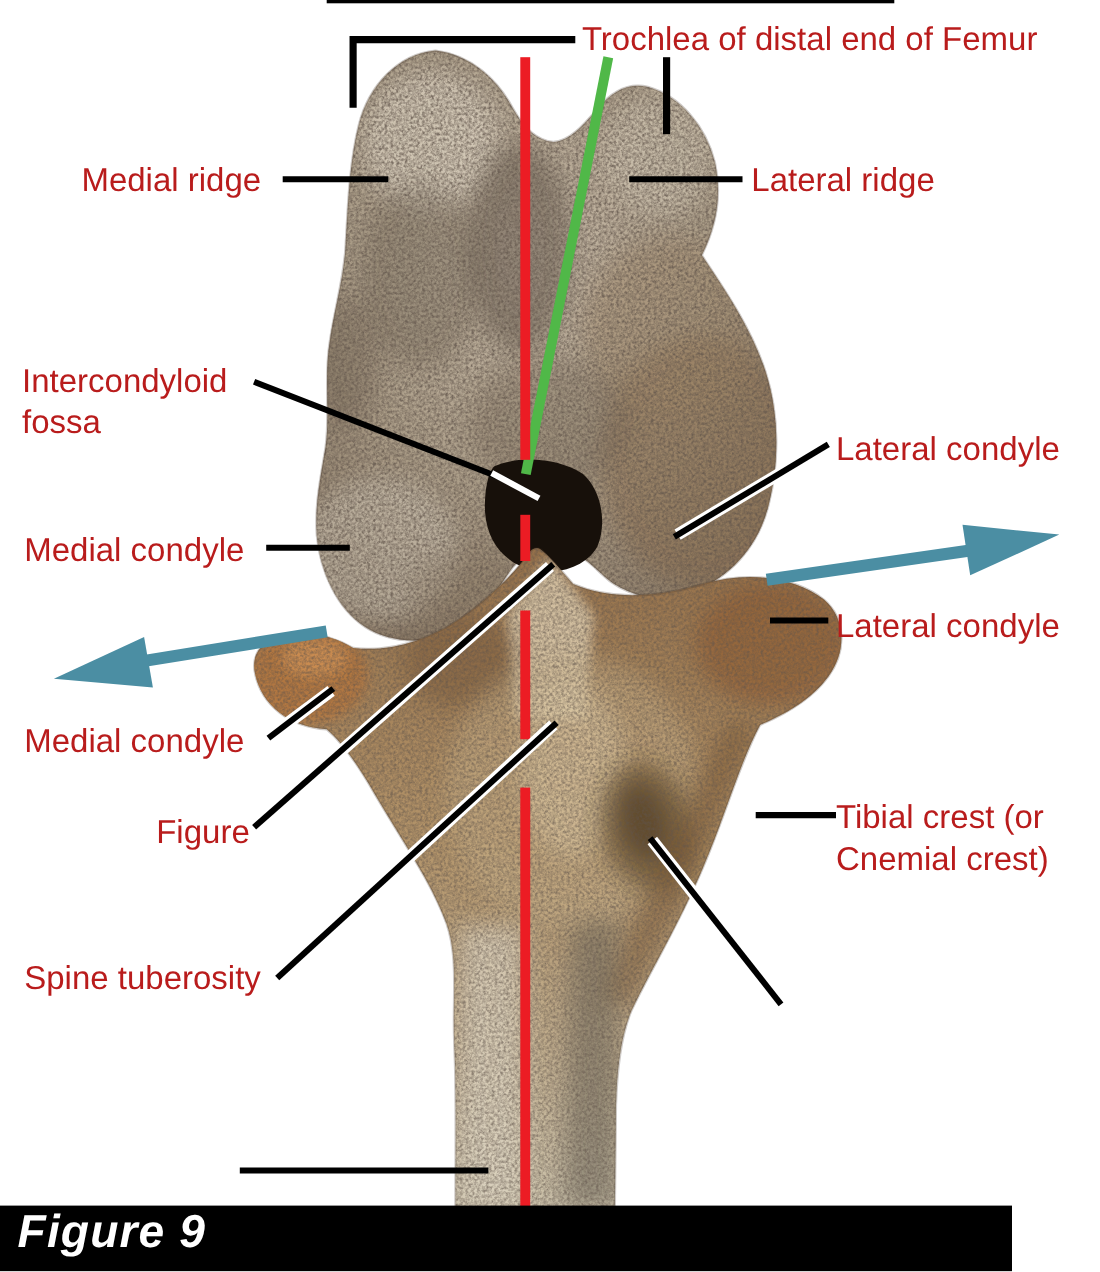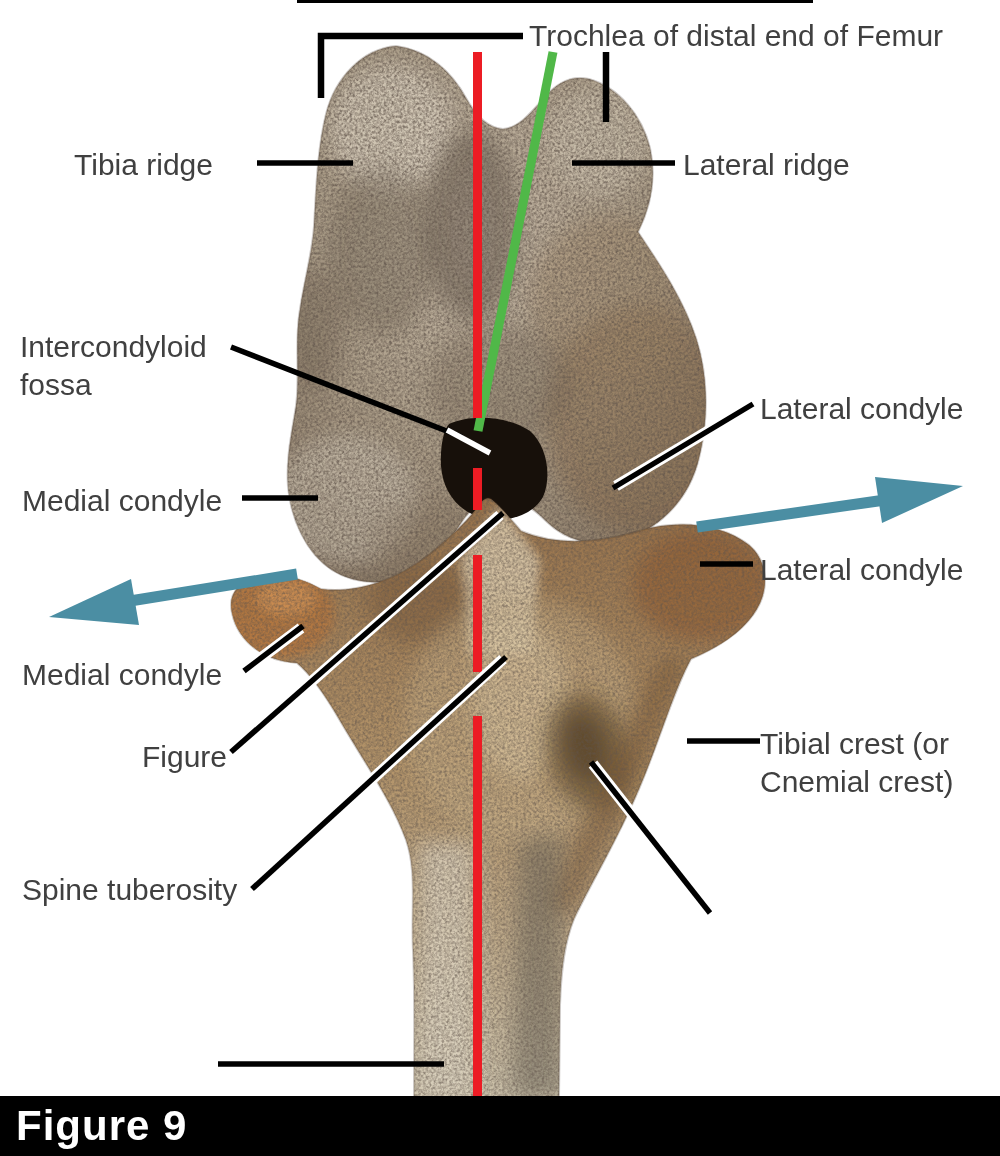--- a/index.html
+++ b/index.html
@@ -8,21 +8,21 @@
     width:1000px;height:1156px;
     background:#ffffff;
     font-family:"Liberation Sans", sans-serif;
     overflow:hidden;
   }
   .stage svg{position:absolute;left:0;top:0;}
   .label{
     position:absolute;
     font-size:30px;
     line-height:1.26;
-    color:#404040;
+    color:#b91c1c;
     white-space:normal;
   }
   .lbl-trochlea{left:529px;top:17px;white-space:nowrap;}
   .lbl-medial-ridge{left:74px;top:146px;white-space:nowrap;}
   .lbl-lateral-ridge{left:683px;top:146px;white-space:nowrap;}
   .lbl-fossa{left:20px;top:328px;width:245px;}
   .lbl-lat-condyle-femur{left:760px;top:390px;white-space:nowrap;}
   .lbl-med-condyle-femur{left:22px;top:482px;white-space:nowrap;}
   .lbl-lat-condyle-tibia{left:760px;top:551px;white-space:nowrap;}
   .lbl-med-condyle-tibia{left:22px;top:656px;white-space:nowrap;}
@@ -35,23 +35,23 @@
   .leader{stroke:var(--leader-line,#000);stroke-width:5.5;fill:none;stroke-linecap:butt;}
   .leader-thick{stroke:var(--leader-line,#000);stroke-width:6.5;fill:none;}
   .leader-under{stroke:#ffffff;stroke-width:11;fill:none;}
   .leader-white{stroke:#ffffff;stroke-width:5.5;fill:none;}
   .red-seg{fill:var(--femoral-axis-red,#ec1c24);}
   .green-line{stroke:var(--trochlear-axis-green,#50b848);stroke-width:9;fill:none;}
   .teal{fill:var(--direction-arrow-teal,#4b8ea3);}
   .teal-shaft{stroke:var(--direction-arrow-teal,#4b8ea3);stroke-width:11;fill:none;}
 
   .caption-bar{
-    position:absolute;left:0;top:1096px;width:1000px;height:60px;
+    position:absolute;left:0;top:1096px;width:920px;height:60px;
     background:var(--caption-bar-bg,#000);
-    display:flex;align-items:center;
+    display:flex;align-items:flex-start;font-style:italic;
   }
   .caption-bar span{
     color:var(--caption-text,#fff);
     font-size:42px;font-weight:bold;
     margin-left:16px;letter-spacing:1px;
   }
 </style>
 </head>
 <body>
 
@@ -189,21 +189,21 @@
       <line class="leader" x1="687" y1="741" x2="760" y2="741"></line>
 
       <line class="leader-under" x1="708" y1="911" x2="593" y2="764"></line>
       <line class="leader" x1="710" y1="913" x2="591" y2="762"></line>
 
       <line class="leader" x1="218" y1="1064" x2="444" y2="1064"></line>
     </g>
   </svg>
 
   <div class="label lbl-trochlea">Trochlea of distal end of Femur</div>
-  <div class="label lbl-medial-ridge">Tibia ridge</div>
+  <div class="label lbl-medial-ridge">Medial ridge</div>
   <div class="label lbl-fossa">Intercondyloid fossa</div>
   <div class="label lbl-lateral-ridge">Lateral ridge</div>
   <div class="label lbl-lat-condyle-femur">Lateral condyle</div>
   <div class="label lbl-med-condyle-femur">Medial condyle</div>
   <div class="label lbl-lat-condyle-tibia">Lateral condyle</div>
   <div class="label lbl-med-condyle-tibia">Medial condyle</div>
   <div class="label lbl-spine">Figure</div>
   <div class="label lbl-tibial-crest">Tibial crest (or Cnemial crest)</div>
   <div class="label lbl-tuberosity">Spine tuberosity</div>
 

